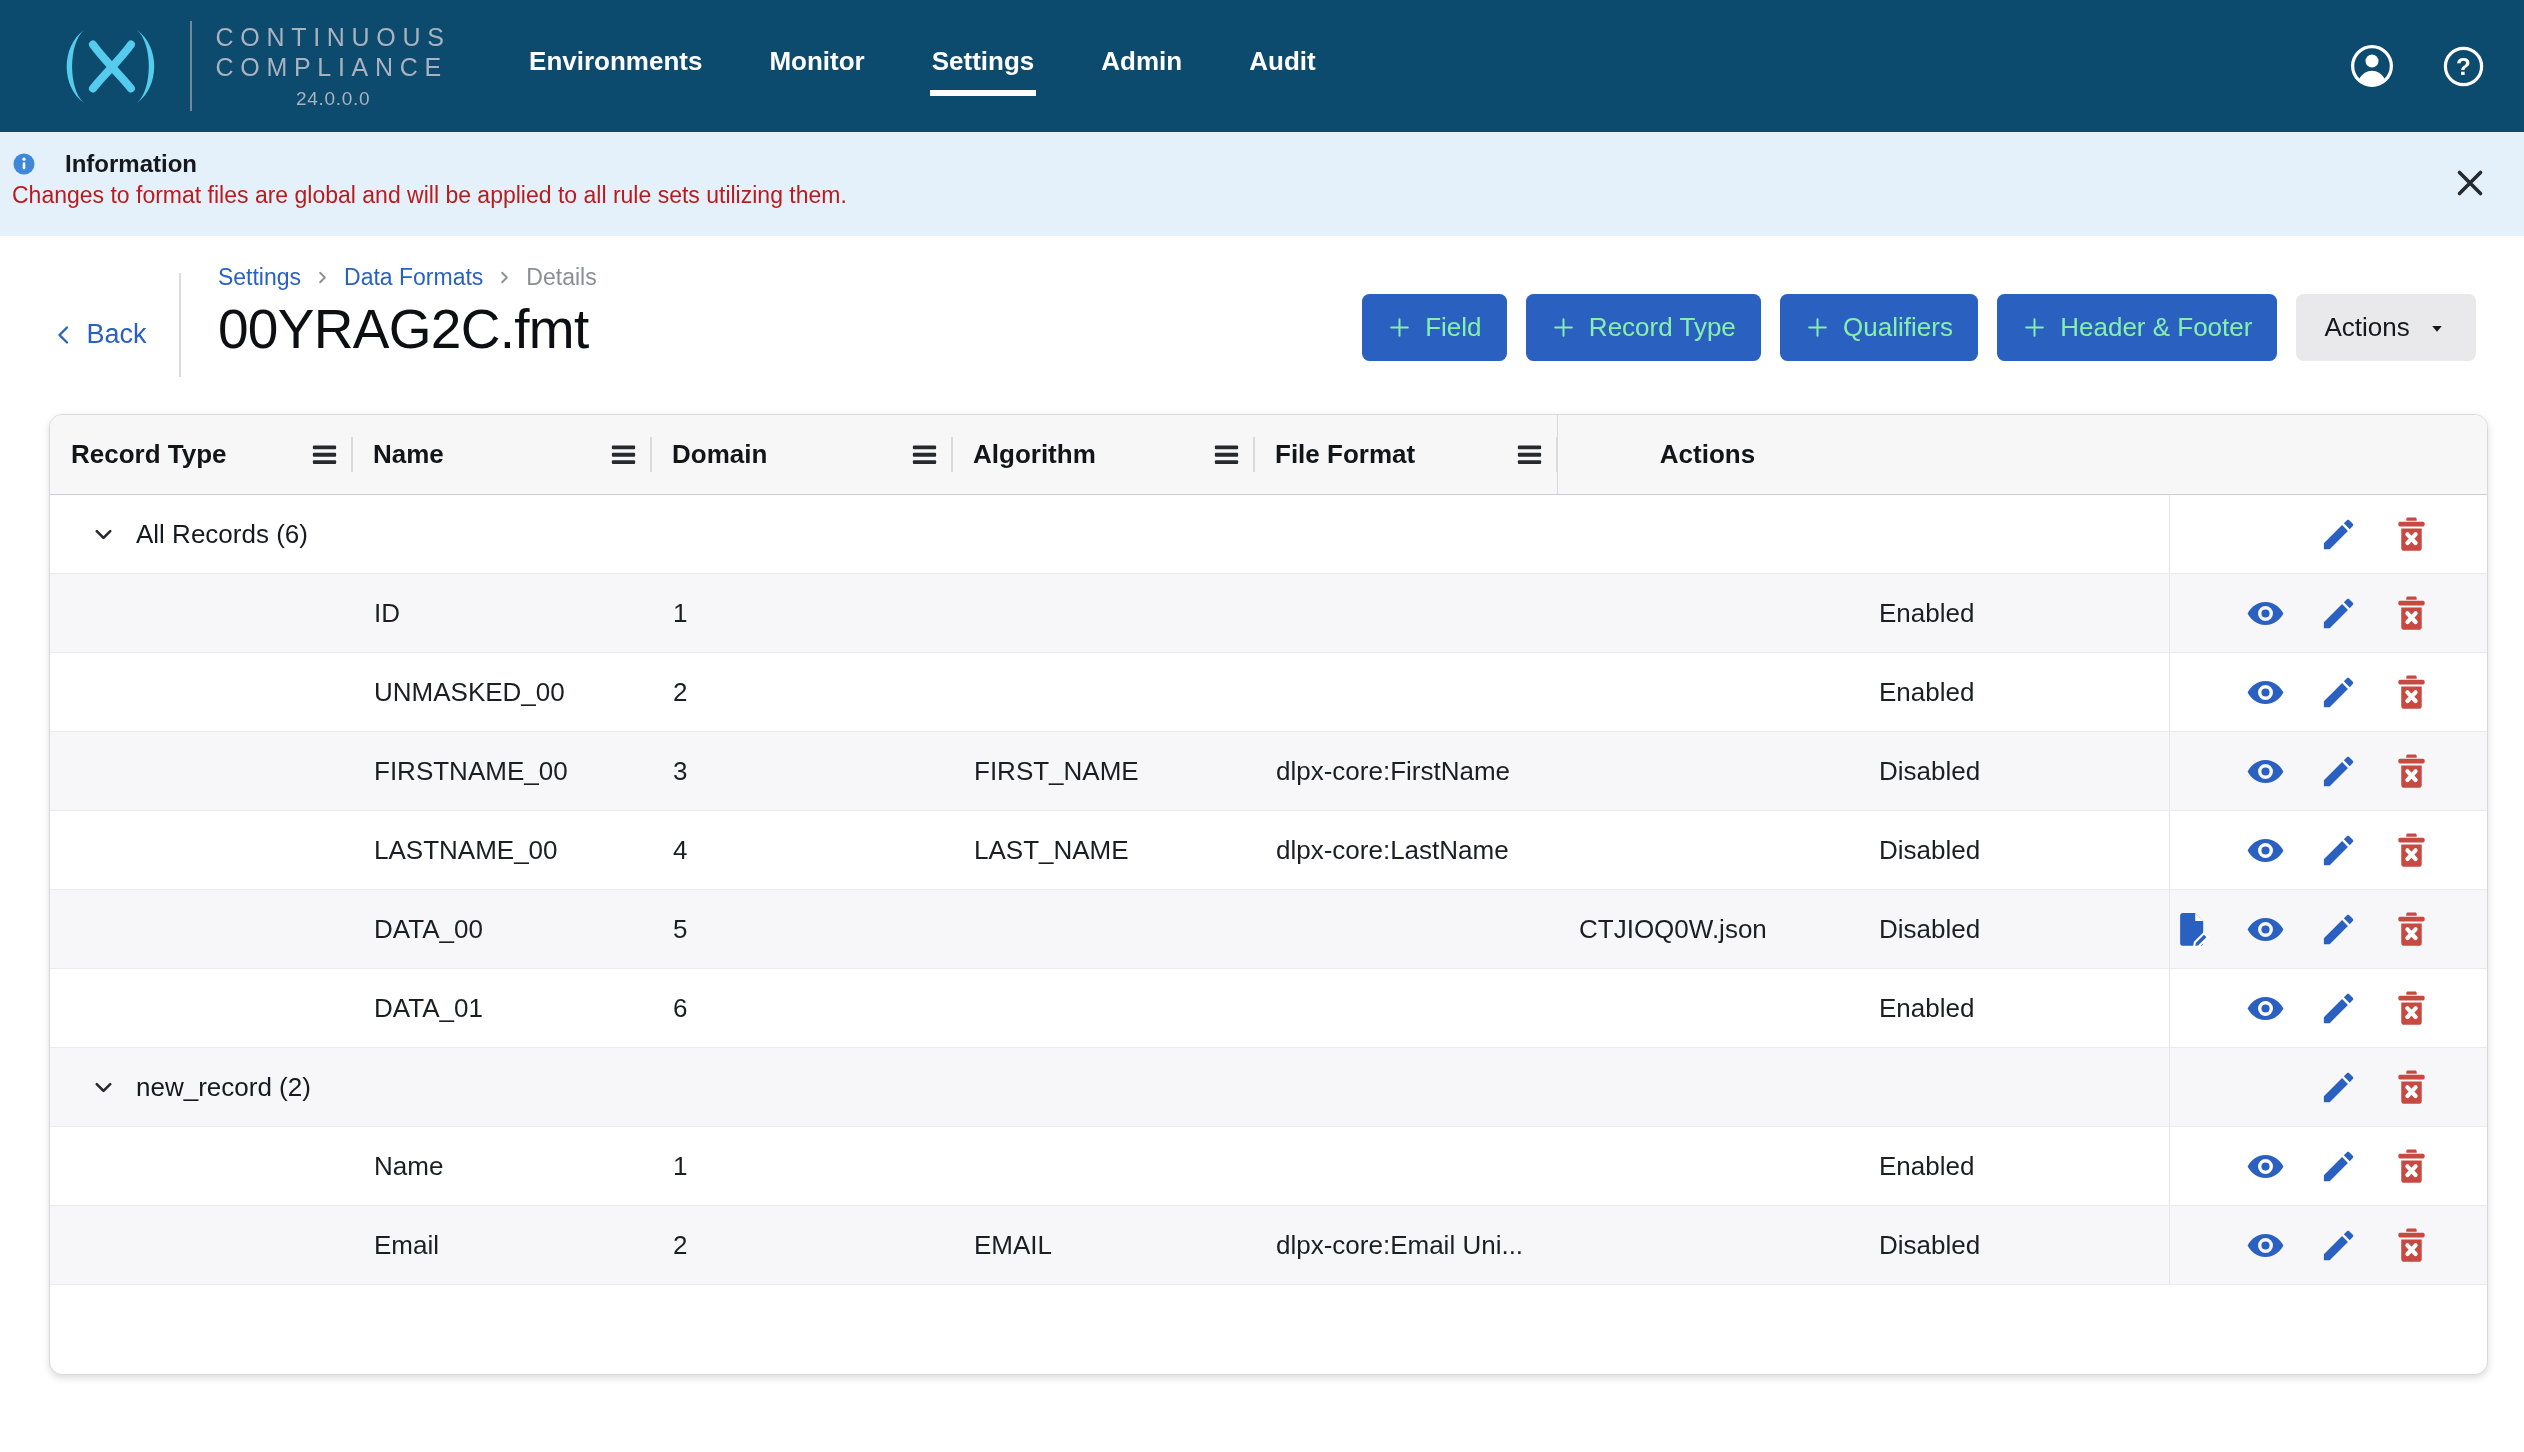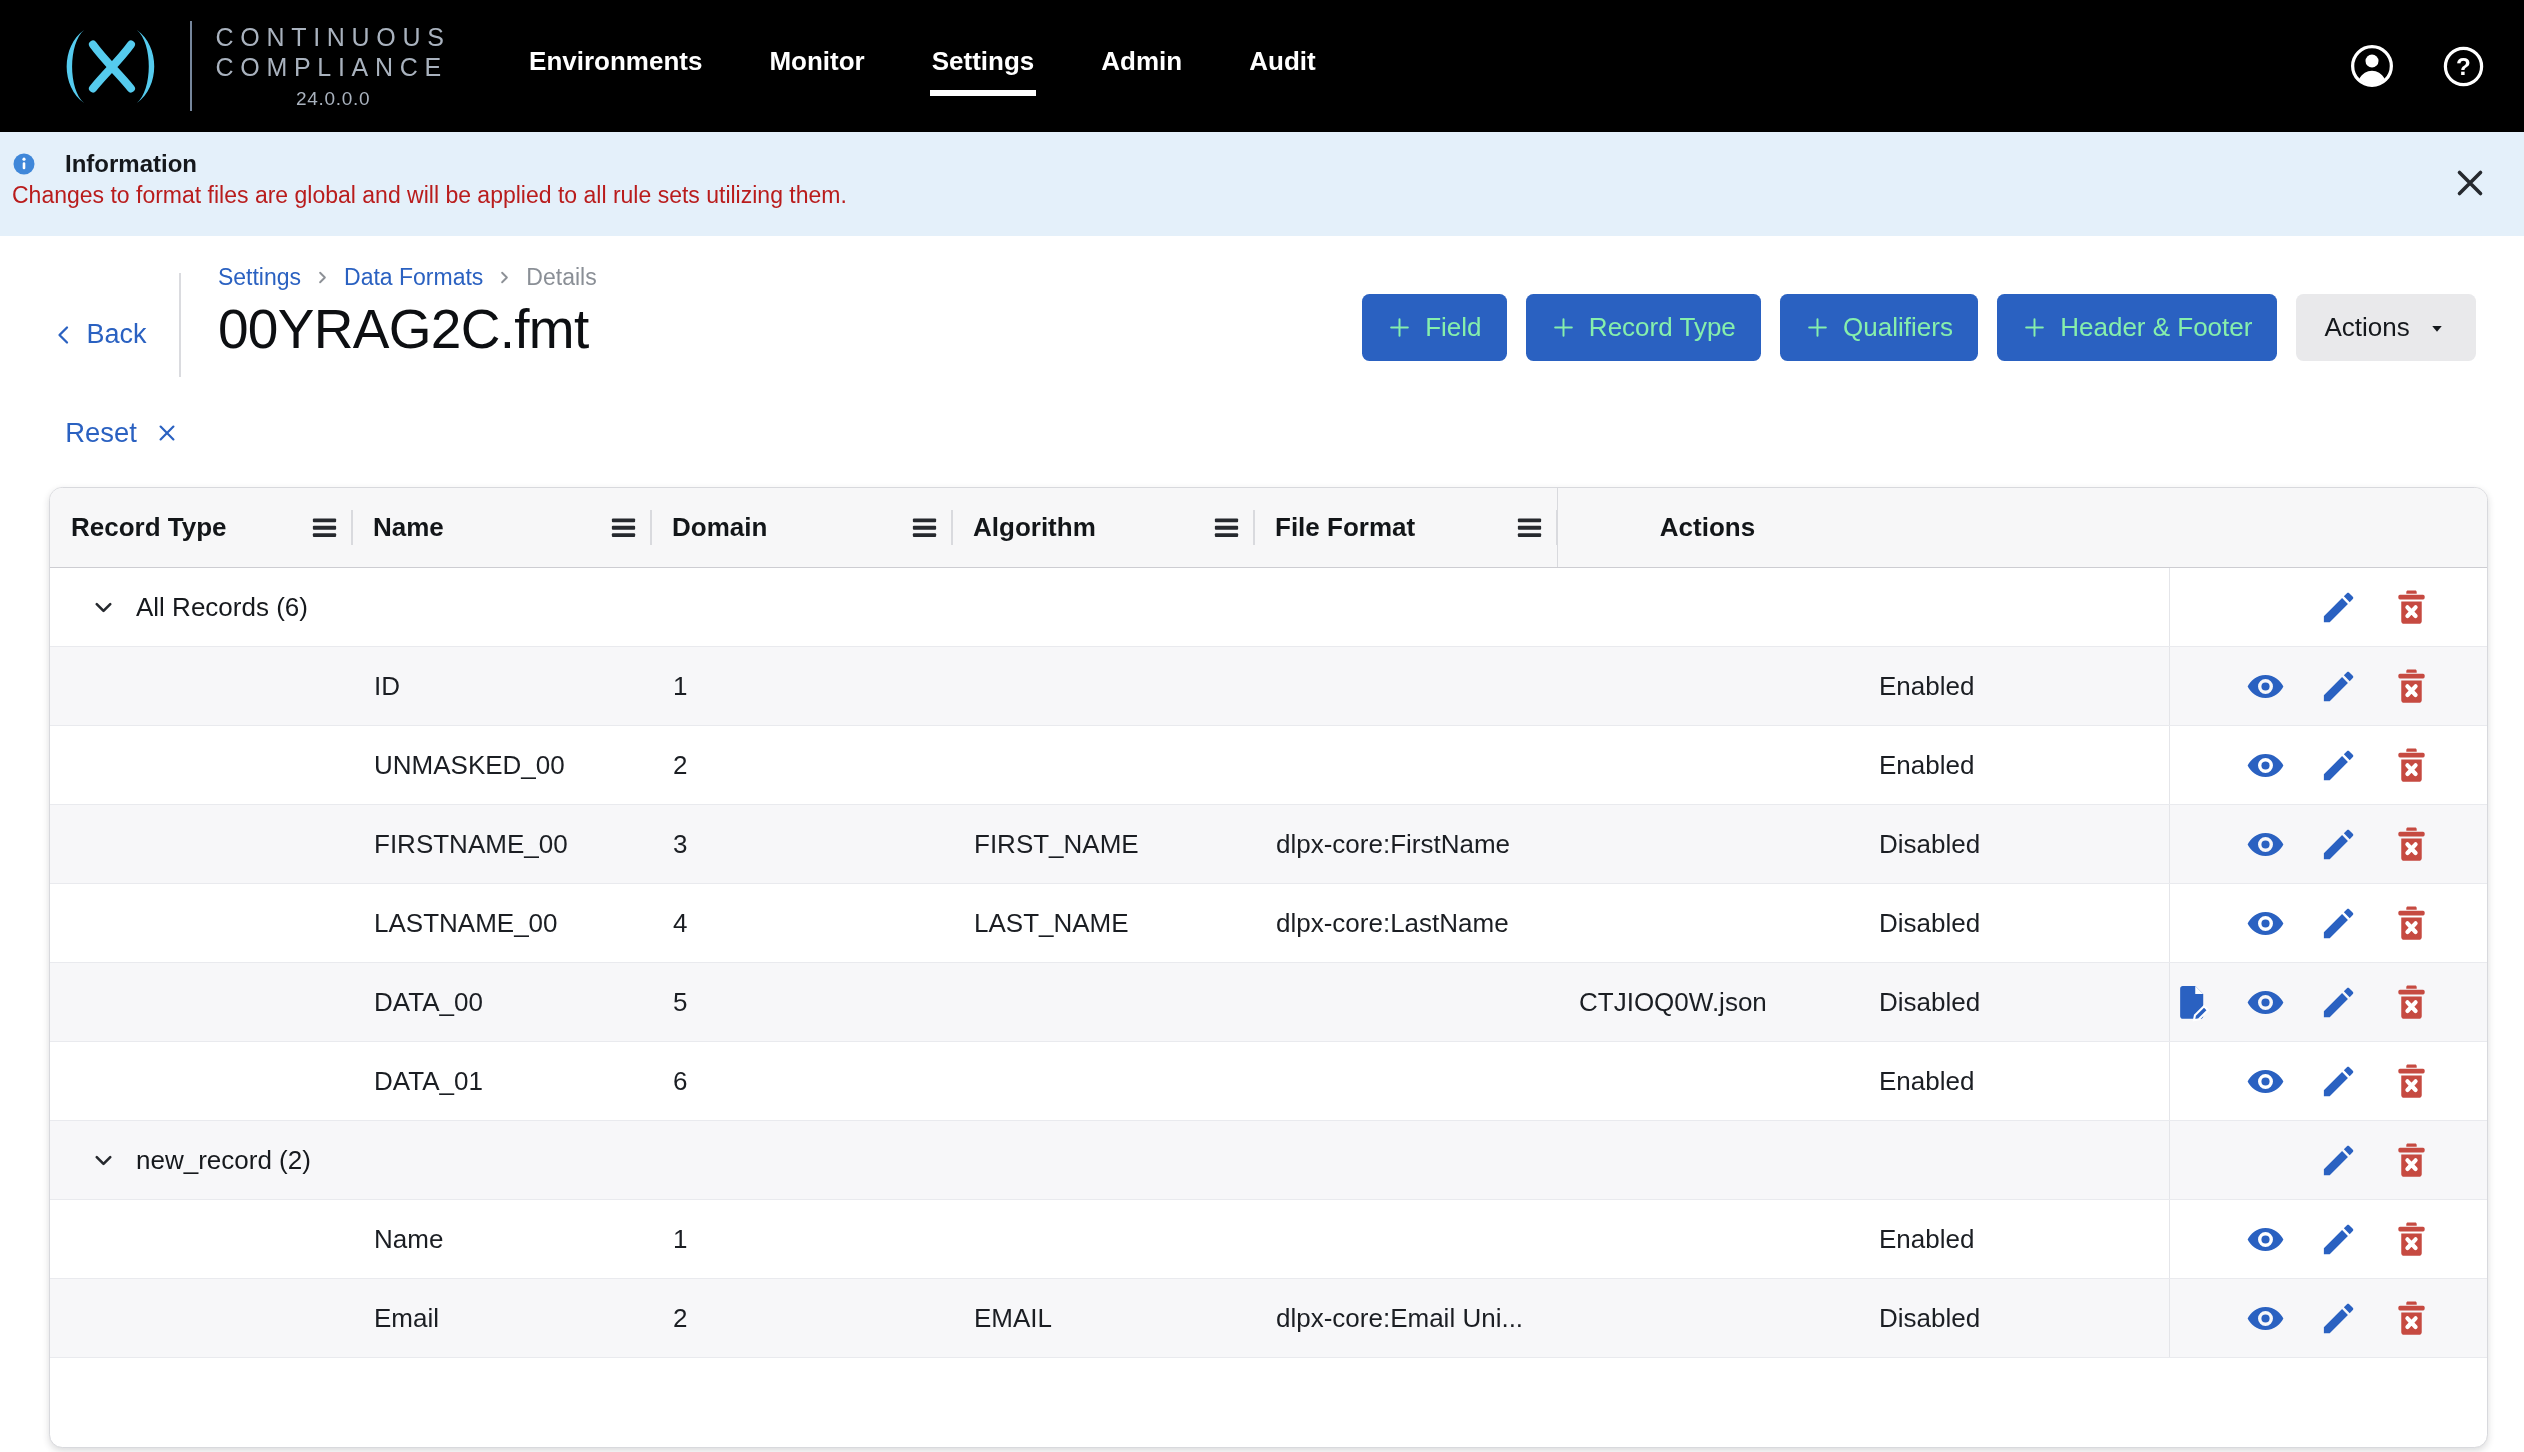--- a/index.html
+++ b/index.html
@@ -1,20 +1,20 @@
 <!DOCTYPE html>
 <html style="font-size:12px"><head>
 <meta charset="utf-8">
 <style>
   * { margin:0; padding:0; box-sizing:border-box; }
   html,body { width:2525px; height:1453px; background:#ffffff; font-family:"Liberation Sans", sans-serif; color:#1b1e23; overflow:hidden; }
   svg { display:block; }
 
   
-  .navbar { height:132px; background:#000000; display:flex; align-items:center; padding:0 40px 0 55px; }
+  .navbar { height:132px; background:#0c4a6e; display:flex; align-items:center; padding:0 40px 0 55px; }
   .brand { display:flex; align-items:center; }
   .logo-svg { width:111px; height:83px; color:#55CBEE; }
   .brand-divider { width:1.5px; height:90px; background:#76869C; margin:0 24px 0 24px; }
   .brand-text { color:#A9B2BE; }
   .brand-line { font-size:25px; letter-spacing:6.7px; line-height:30px; font-weight:400; }
   .brand-version { font-size:19px; letter-spacing:0.7px; margin-top:6px; text-align:center; }
   .nav-items { display:flex; gap:64px; margin-left:77px; height:100%; align-items:center; }
   .nav-item { color:#ffffff; font-size:26px; font-weight:700; text-decoration:none; position:relative; padding:10.4px 1.5px 19px; cursor:pointer; }
   .nav-item.active::after { content:""; position:absolute; left:0; right:0; bottom:0; height:6.7px; background:#ffffff; }
   .nav-right { margin-left:auto; display:flex; align-items:center; gap:47px; color:#ffffff; }
@@ -244,28 +244,20 @@
       </button>
       <button class="btn secondary">
         <span>Actions</span>
         <svg class="icon-caret" viewBox="0 0 30 30" width="22" height="22">
             <use href="#i-caret"></use>
           </svg>
       </button>
     </div>
   </div>
 
-  <div class="reset-row">
-    <a class="reset">
-      <span>Reset</span>
-      <svg class="icon-x" viewBox="0 0 30 30" width="22" height="22">
-          <use href="#i-close"></use>
-        </svg>
-    </a>
-  </div>
 
   <div class="table">
 
     <div class="thead">
       <div class="hcell div-r">
         <span class="hlabel">Record Type</span>
         <svg class="icon-menu" viewBox="0 0 42 42" width="31" height="31">
             <use href="#i-menu"></use>
           </svg>
       </div>

